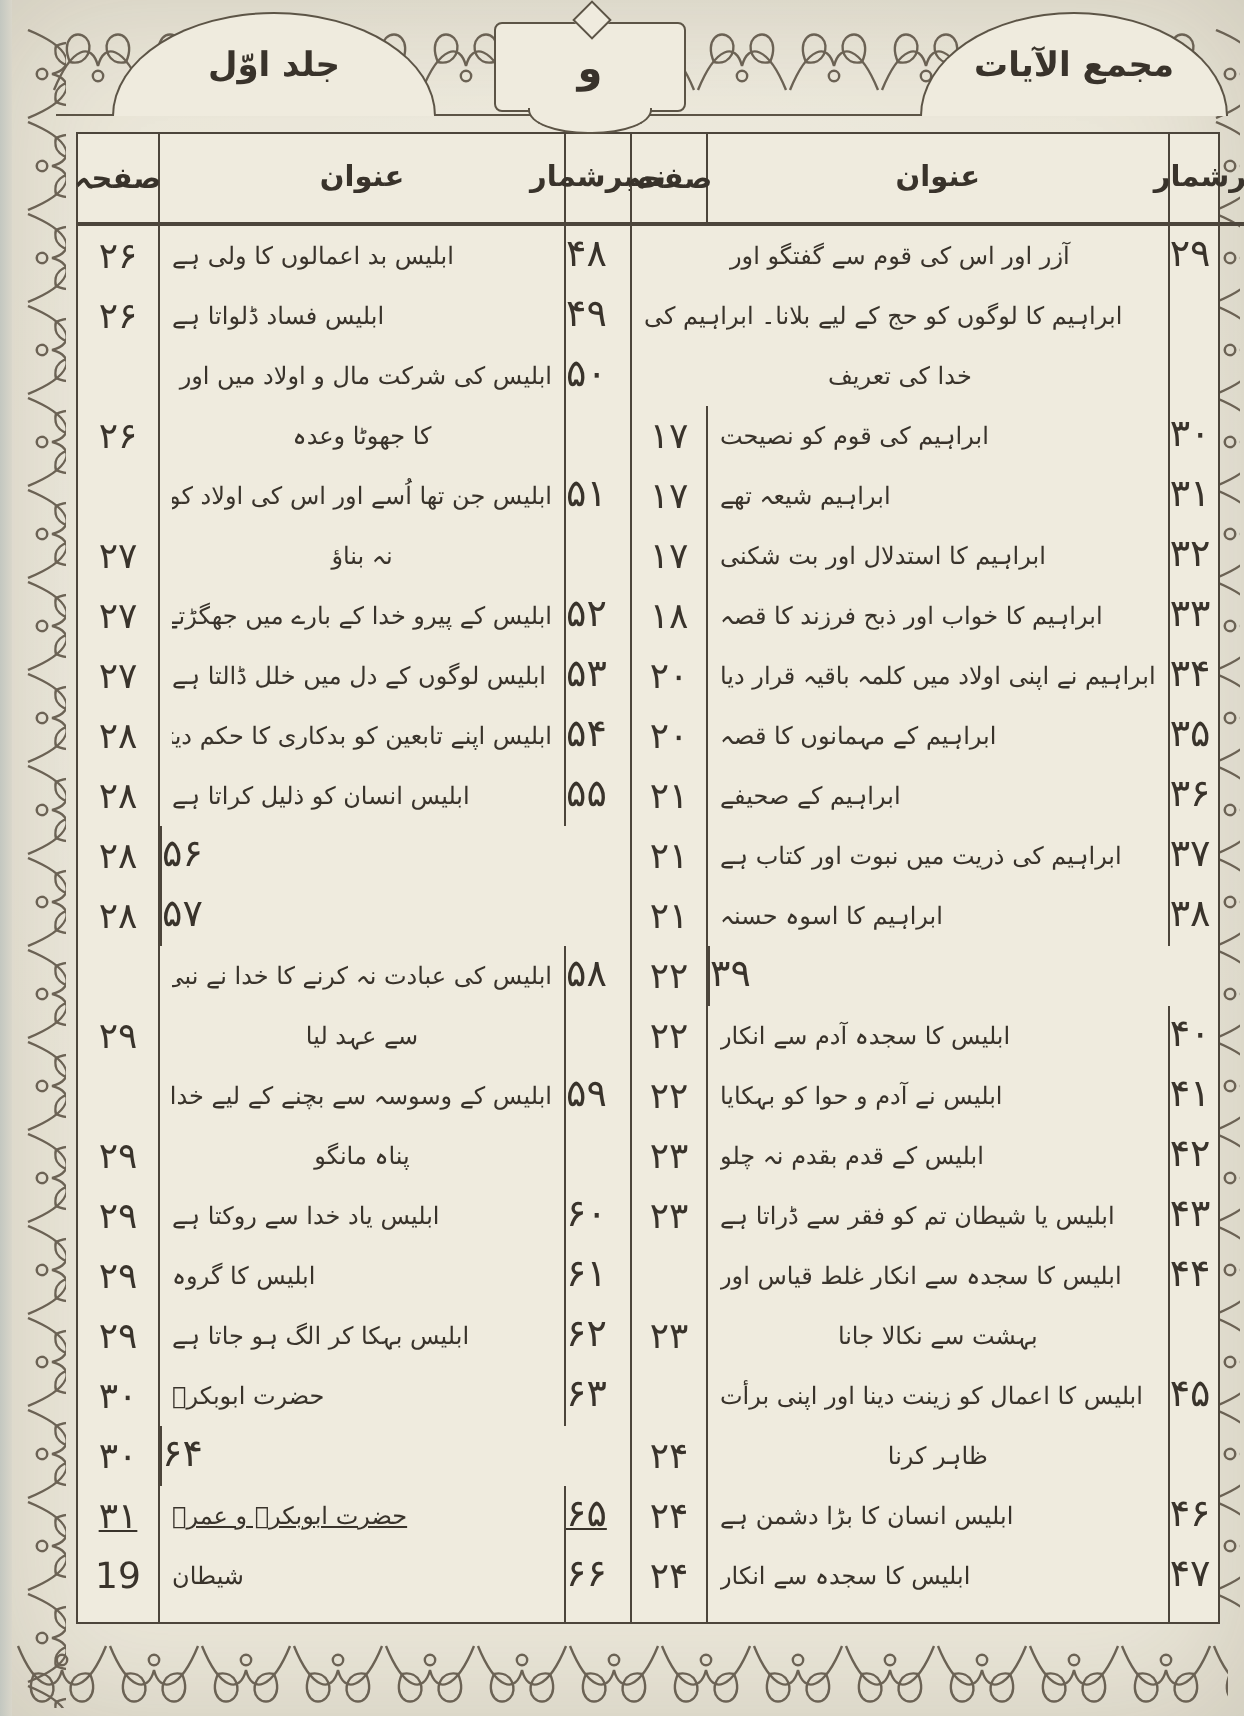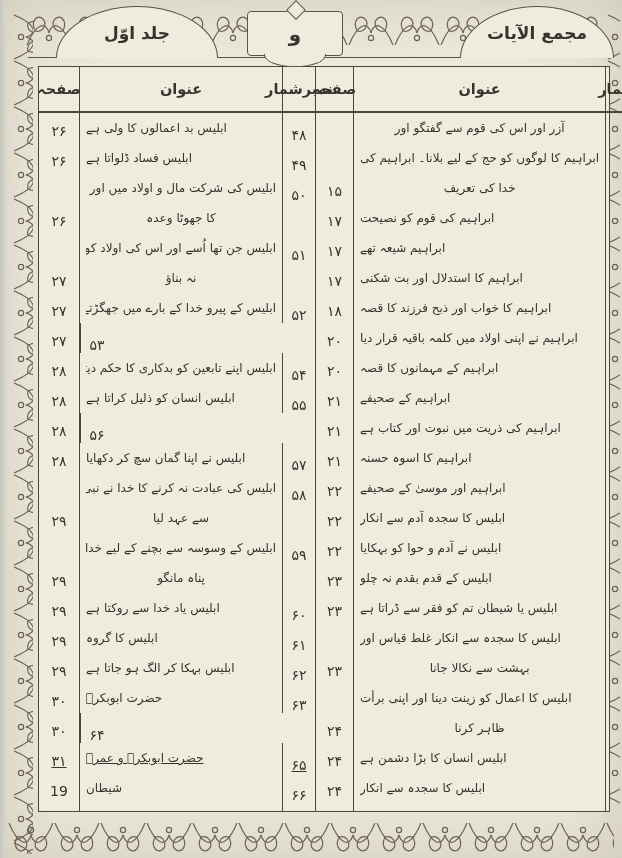--- a/index.html
+++ b/index.html
@@ -74,22 +74,22 @@
     font-weight:bold;font-size:14.5px;direction:rtl;}
   .tbody{flex:1;display:flex;flex-direction:column;overflow:hidden;}
   .row{display:flex;}
   .row.filler{flex:1;min-height:6px;}
   .c-page{width:40px;border-right:1.3px solid var(--line);flex:none;}
   .c-num{width:32px;border-left:1.3px solid var(--line);flex:none;}
   .half-right .c-page{width:37px;}
   .half-right .c-num{width:52px;}
   .c-title{flex:1;min-width:0;padding:0 6px;overflow:hidden;}
   .row .c-page{display:flex;align-items:flex-end;justify-content:center;
-    padding-bottom:4px;font-size:14px;}
-  .row .c-num{font-size:14px;text-align:center;padding-top:14px;}
+    padding-bottom:4px;font-size:18px;}
+  .row .c-num{font-size:19px;text-align:left;padding-top:3px;}
   .tl{line-height:30px;height:30px;white-space:nowrap;overflow:hidden;
     direction:rtl;font-size:12px;}
   .tl.first{text-align:left;}
   .tl.cont{text-align:center;}
 </style>
 </head>
 <body>
 
 <div class="page">
   <div class="scan-edge"></div>
@@ -200,20 +200,23 @@
           </div>
           <div class="row" style="min-height: 30px;">
             <div class="c-page">۲۷</div>
             <div class="c-title">
               <div class="tl first">ابلیس کے پیرو خدا کے بارے میں جھگڑتے ہیں</div>
             </div>
             <div class="c-num">۵۲</div>
           </div>
           <div class="row" style="min-height: 30px;">
             <div class="c-page">۲۷</div>
+            <div class="c-title">
+              <div class="tl first">ابلیس لوگوں کے دل میں خلل ڈالتا ہے</div>
+            </div>
             <div class="c-num">۵۳</div>
           </div>
           <div class="row" style="min-height: 30px;">
             <div class="c-page">۲۸</div>
             <div class="c-title">
               <div class="tl first">ابلیس اپنے تابعین کو بدکاری کا حکم دیتا ہے</div>
             </div>
             <div class="c-num">۵۴</div>
           </div>
           <div class="row" style="min-height: 30px;">
@@ -222,23 +225,20 @@
               <div class="tl first">ابلیس انسان کو ذلیل کراتا ہے</div>
             </div>
             <div class="c-num">۵۵</div>
           </div>
           <div class="row" style="min-height: 30px;">
             <div class="c-page">۲۸</div>
             <div class="c-num">۵۶</div>
           </div>
           <div class="row" style="min-height: 30px;">
             <div class="c-page">۲۸</div>
-            <div class="c-title">
-              <div class="tl first">ابلیس نے اپنا گمان سچ کر دکھایا</div>
-            </div>
             <div class="c-num">۵۷</div>
           </div>
           <div class="row" style="min-height: 60px;">
             <div class="c-page">۲۹</div>
             <div class="c-title">
               <div class="tl first">ابلیس کی عبادت نہ کرنے کا خدا نے نبی آدم</div>
               <div class="tl cont">سے عہد لیا</div>
             </div>
             <div class="c-num">۵۸</div>
           </div>
@@ -304,21 +304,20 @@
         </div>
     </div>
     <div class="half half-right">
       <div class="hrow">
         <div class="cell c-page">صفحہ</div>
         <div class="cell c-title">عنوان</div>
         <div class="cell c-num">نمبرشمار</div>
       </div>
       <div class="tbody" id="right-body">
           <div class="row" style="min-height: 90px;">
-            <div class="c-page">۱۵</div>
             <div class="c-title">
               <div class="tl cont">آزر اور اس کی قوم سے گفتگو اور</div>
               <div class="tl first">ابراہیم کا لوگوں کو حج کے لیے بلانا۔ ابراہیم کی</div>
               <div class="tl cont">خدا کی تعریف</div>
             </div>
             <div class="c-num">۲۹</div>
           </div>
           <div class="row" style="min-height: 30px;">
             <div class="c-page">۱۷</div>
             <div class="c-title">
@@ -377,23 +376,20 @@
           </div>
           <div class="row" style="min-height: 30px;">
             <div class="c-page">۲۱</div>
             <div class="c-title">
               <div class="tl first">ابراہیم کا اسوہ حسنہ</div>
             </div>
             <div class="c-num">۳۸</div>
           </div>
           <div class="row" style="min-height: 30px;">
             <div class="c-page">۲۲</div>
-            <div class="c-title">
-              <div class="tl first">ابراہیم اور موسیٰ کے صحیفے</div>
-            </div>
             <div class="c-num">۳۹</div>
           </div>
           <div class="row" style="min-height: 30px;">
             <div class="c-page">۲۲</div>
             <div class="c-title">
               <div class="tl first">ابلیس کا سجدہ آدم سے انکار</div>
             </div>
             <div class="c-num">۴۰</div>
           </div>
           <div class="row" style="min-height: 30px;">

